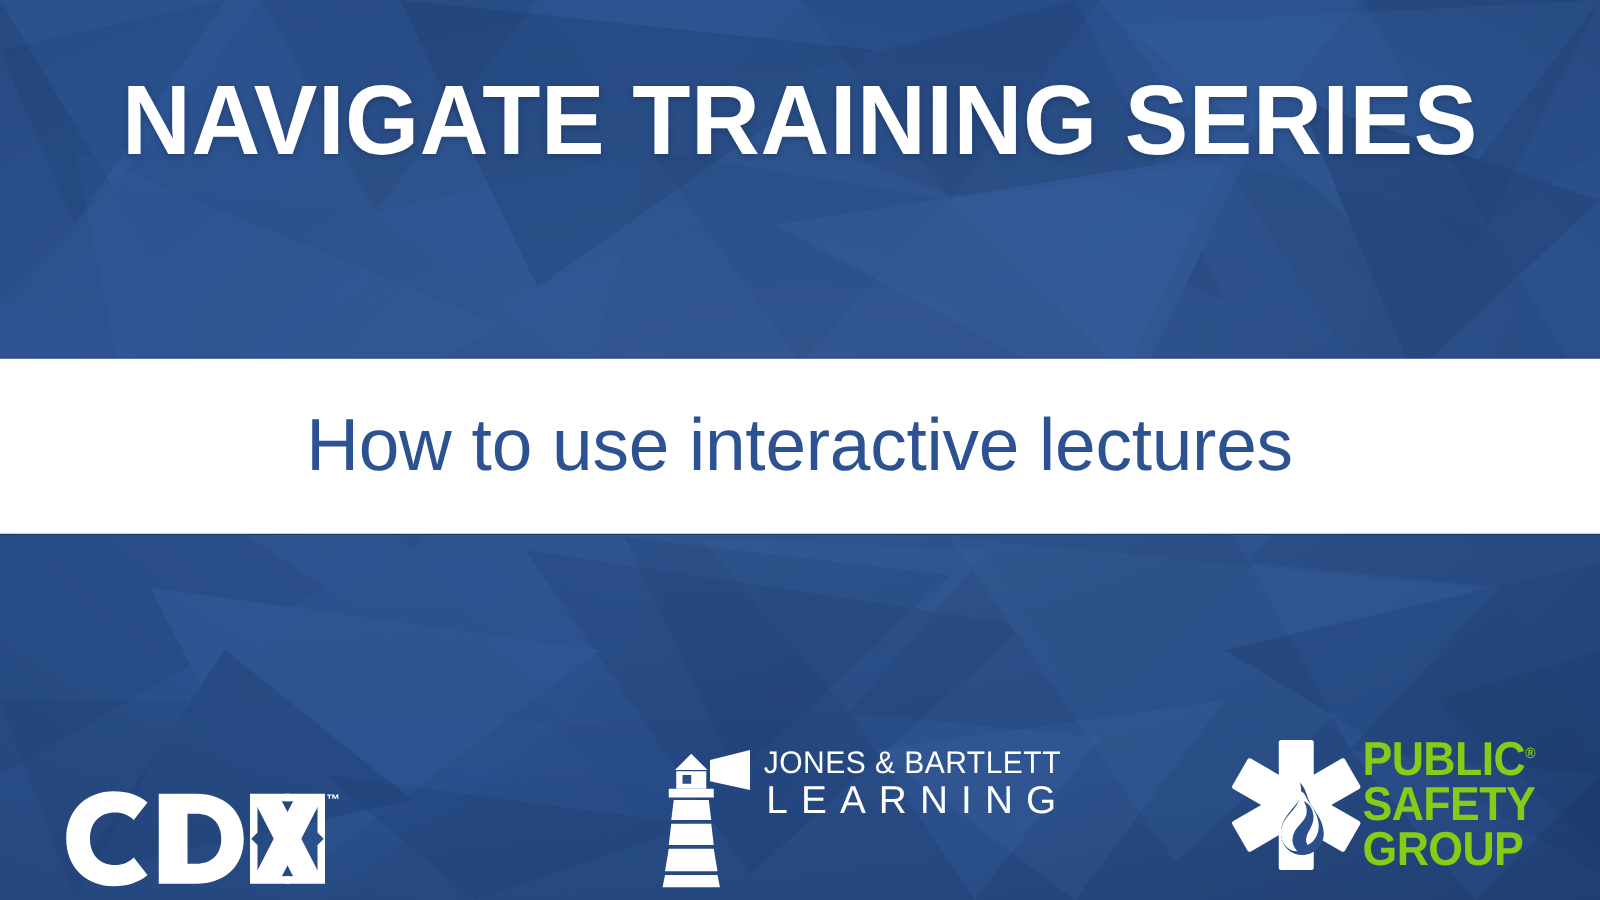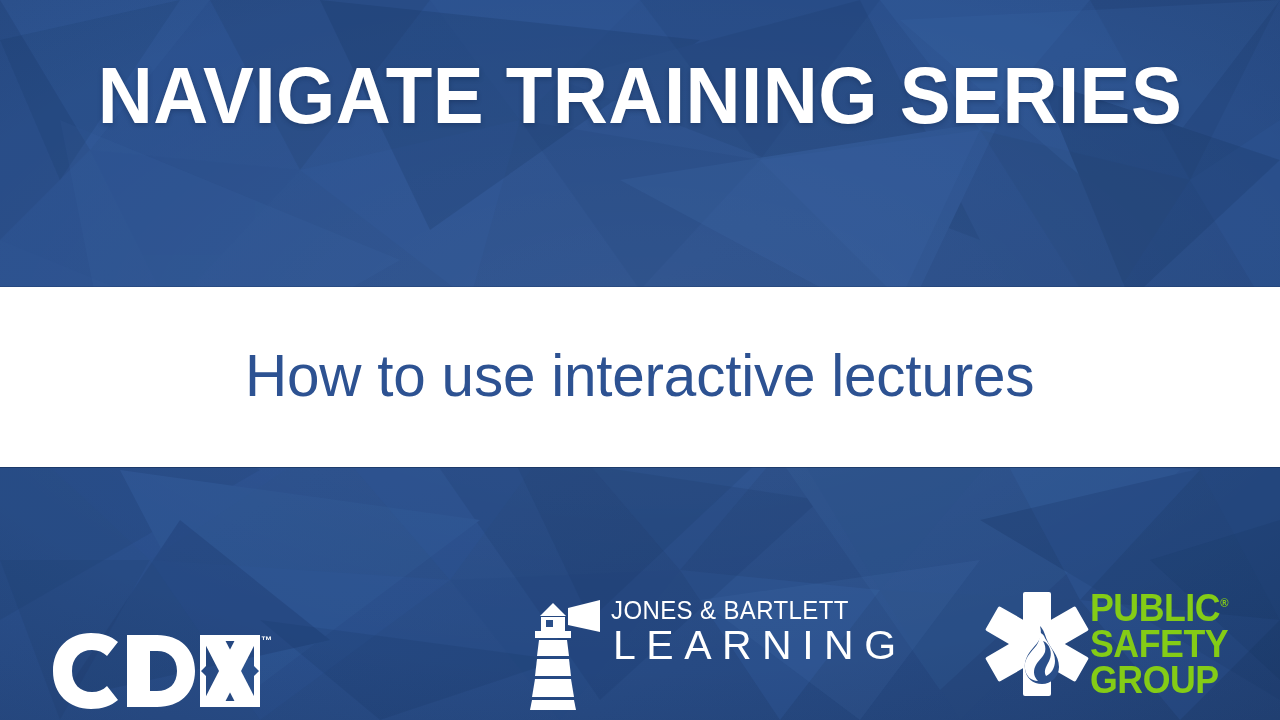--- a/index.html
+++ b/index.html
@@ -61,21 +61,21 @@
     white-space: nowrap;
     text-shadow: 0 2px 5px rgba(10,25,55,0.30);
   }
 
   
   #subtitle-band {
     position: absolute;
     left: 0;
     top: 287px;
     width: 1280px;
-    height: 180px;
+    height: 140px;
     background: #ffffff;
     display: flex;
     align-items: center;
     justify-content: center;
     box-shadow: 0 1px 0 rgba(19,44,84,0.55), 0 -1px 0 rgba(19,44,84,0.25);
   }
   #subtitle-text {
     color: #2d5292;
     font-family: "Liberation Sans", sans-serif;
     font-weight: normal;
@@ -132,21 +132,21 @@
     font-size: 25px;
     letter-spacing: 0.4px;
     line-height: 1;
     white-space: nowrap;
     transform: scaleX(0.96);
     transform-origin: left bottom;
   }
   #jbl-line2 {
     font-family: "Liberation Sans", sans-serif;
     font-weight: normal;
-    font-size: 41px;
+    font-size: 31px;
     letter-spacing: 10.5px;
     line-height: 1.12;
     white-space: nowrap;
     margin-left: 2px;
   }
 
   
   #psg-logo {
     position: absolute;
     left: 984px;

